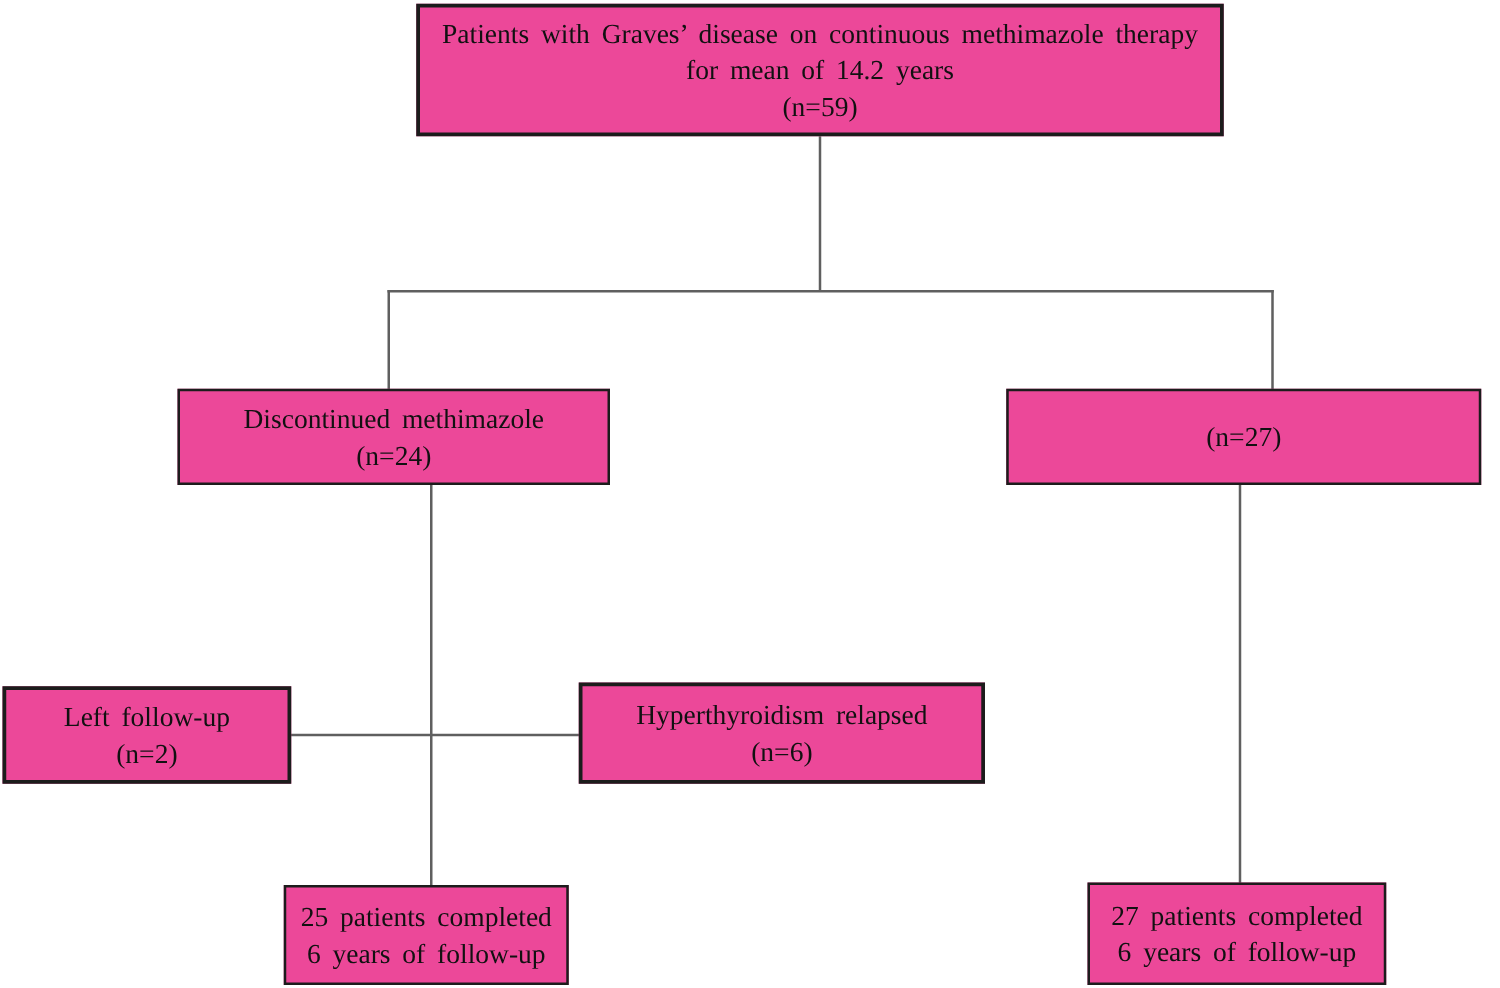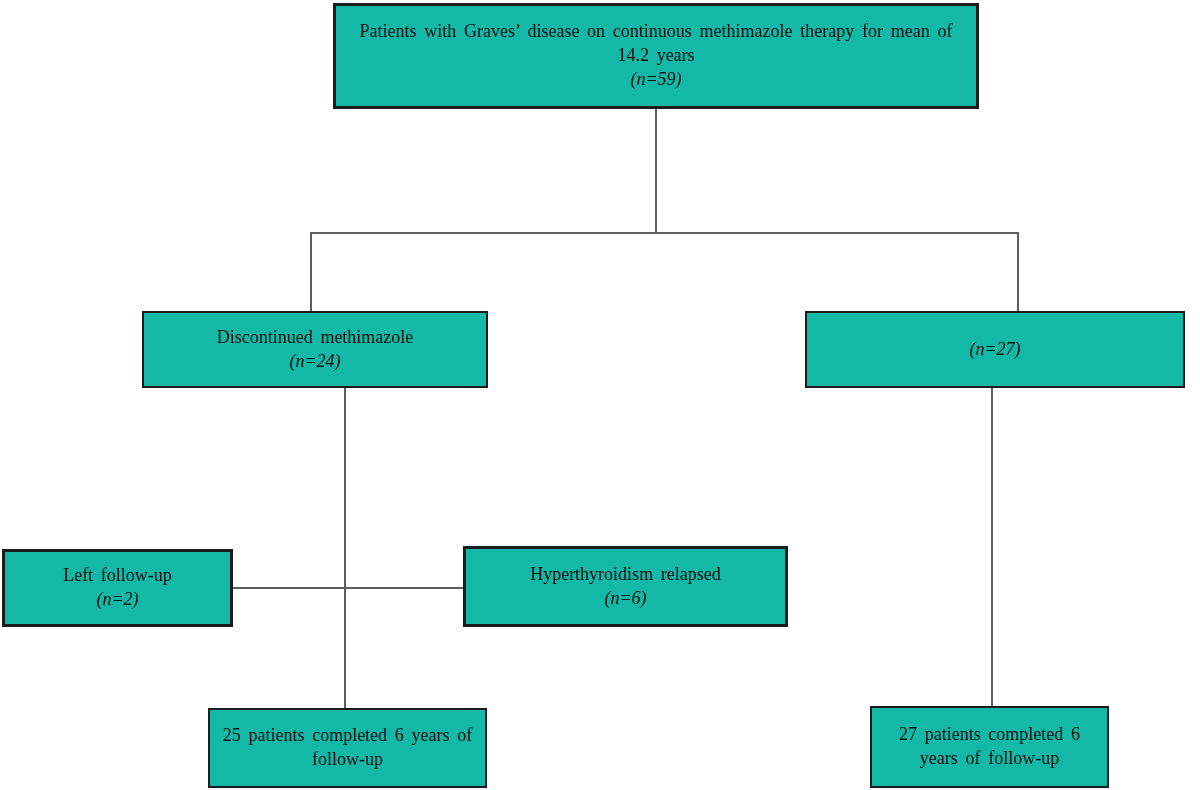--- a/index.html
+++ b/index.html
@@ -12,49 +12,49 @@
     width: 1200px;
     height: 790px;
     background: #ffffff;
     font-family: "Liberation Serif", "DejaVu Serif", serif;
     color: #111111;
     overflow: hidden;
   }
   .node {
     position: absolute;
     box-sizing: border-box;
-    background: #14b8a6;
+    background: #ec4899;
     border: 2px solid #1c1c1c;
     display: flex;
     flex-direction: column;
     align-items: center;
     justify-content: center;
     text-align: center;
-    font-size: 18px;
+    font-size: 22px;
     line-height: 1.32;
     word-spacing: 0.18em;
     padding: 16px 8px;
     z-index: 2;
   }
-  .node .count { margin-top: 0; font-style: italic; }
+  .node .count { margin-top: 0; }
   .b3 { border-width: 3px; }
 
   .line {
     position: absolute;
     background: #5f5f5f;
     z-index: 1;
   }
 
   
   .n-root        { left: 333px; top: 3px;   width: 646px; height: 106px; }
   .n-discont     { left: 142px; top: 311px; width: 346px; height: 77px; }
   .n-continued   { left: 805px; top: 311px; width: 380px; height: 77px; }
   .n-leftfu      { left: 2px;   top: 549px; width: 231px; height: 78px; }
   .n-relapsed    { left: 463px; top: 546px; width: 325px; height: 81px; }
-  .n-done-left   { left: 208px; top: 708px; width: 279px; height: 80px; }
+  .n-done-left   { left: 227px; top: 708px; width: 228px; height: 80px; }
   .n-done-right  { left: 870px; top: 706px; width: 239px; height: 82px; }
 
   
   .c-root-stem      { left: 655px;  top: 109px; width: 2px;   height: 124px; }
   .c-branch-h       { left: 310px;  top: 232px; width: 709px; height: 2px; }
   .c-left-drop      { left: 310px;  top: 232px; width: 2px;   height: 80px; }
   .c-right-drop     { left: 1017px; top: 232px; width: 2px;   height: 80px; }
   .c-discont-stem   { left: 344px;  top: 388px; width: 2px;   height: 321px; }
   .c-mid-h          { left: 232px;  top: 587px; width: 232px; height: 2px; }
   .c-continued-stem { left: 991px;  top: 388px; width: 2px;   height: 319px; }

